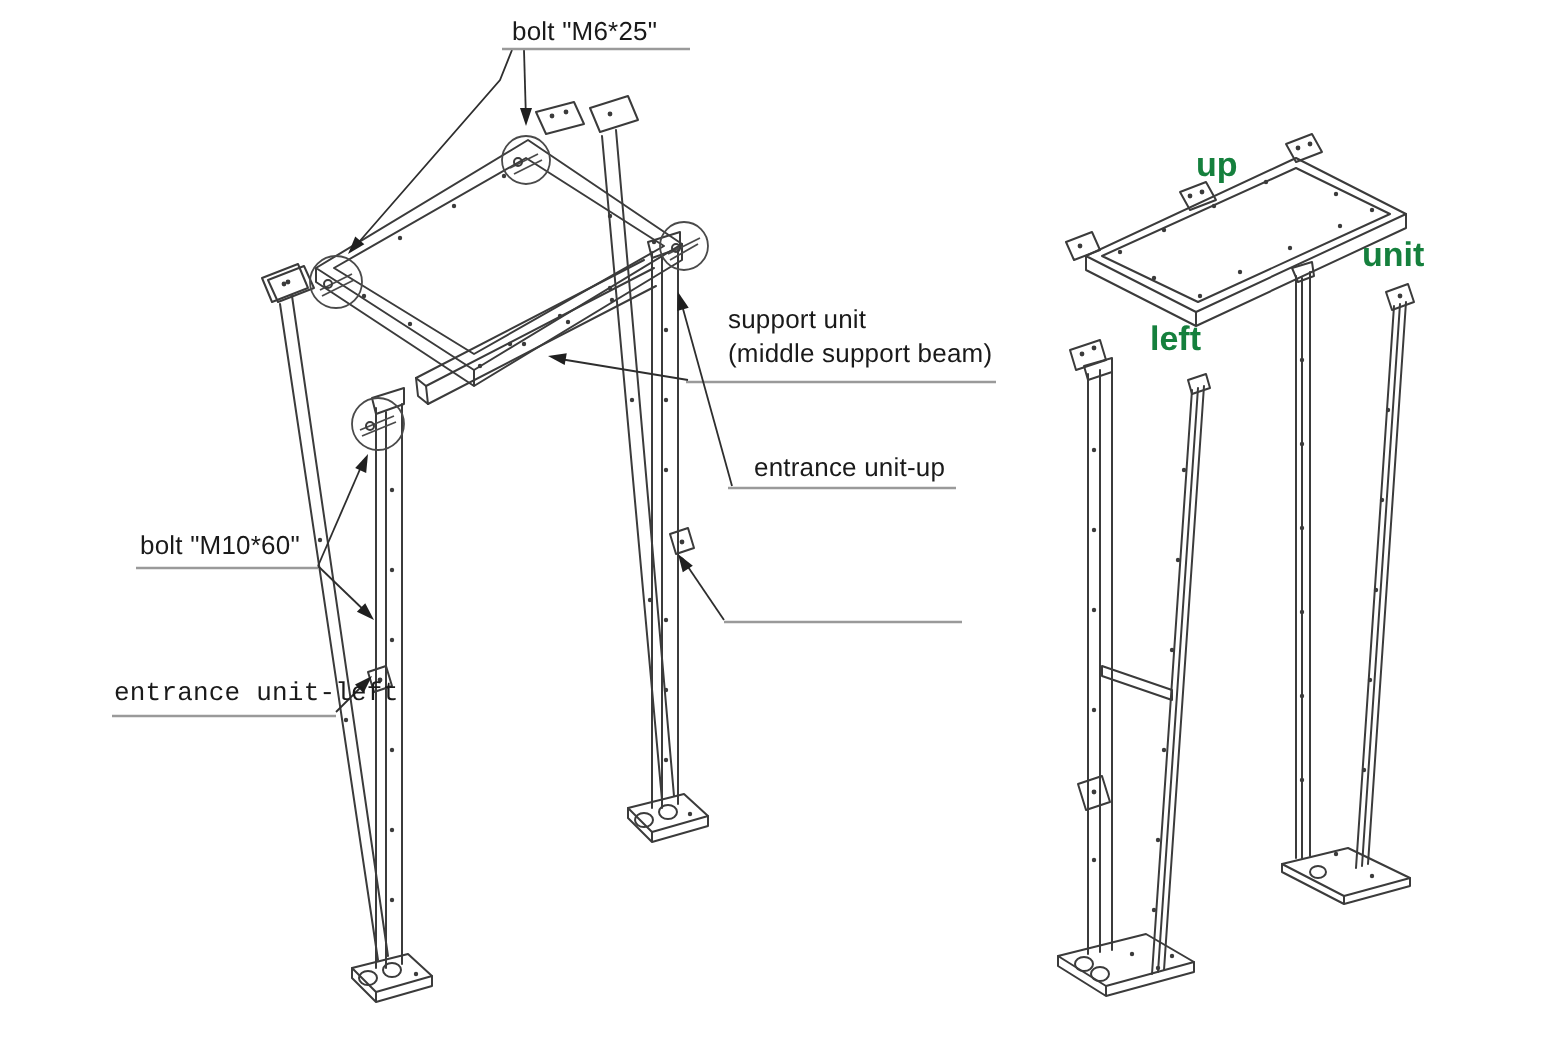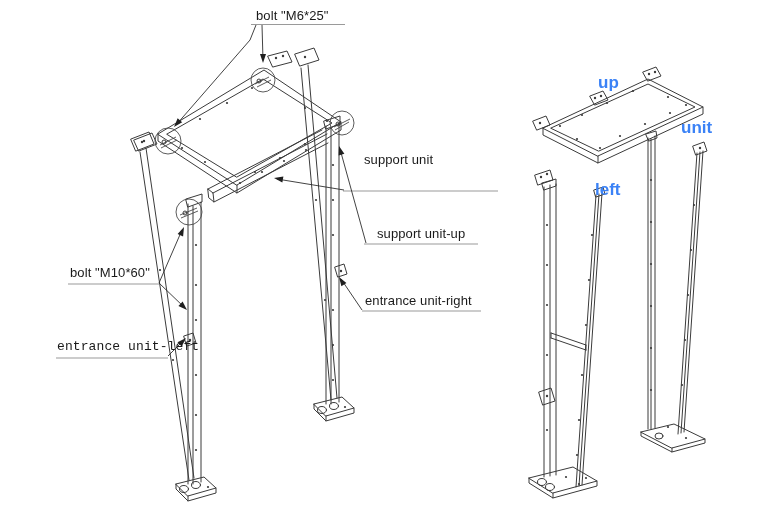--- a/index.html
+++ b/index.html
@@ -14,21 +14,21 @@
   .lbl{
     position:absolute;
     font:13px/1.25 "Liberation Sans", sans-serif;
     color:#1a1a1a;
     white-space:nowrap;
     letter-spacing:0.1px;
   }
   .lbl-bold{
     position:absolute;
     font:bold 17px/1.1 "Liberation Sans", sans-serif;
-    color:#3b82f6;
+    color:#15803d;
     white-space:nowrap;
   }
   .stroke{fill:none;stroke:#3b3b3b;stroke-width:1;stroke-linejoin:round;stroke-linecap:round;}
   .thin{fill:none;stroke:#4a4a4a;stroke-width:0.9;}
   .leader{fill:none;stroke:#2e2e2e;stroke-width:0.9;}
   .underline{stroke:#9a9a9a;stroke-width:1.2;}
   .arrow{fill:#1f1f1f;stroke:none;}
   .dot{fill:#3b3b3b;stroke:none;}
 </style>
 </head>
@@ -261,28 +261,28 @@
       <circle class="dot" cx="688" cy="295" r="1.1"></circle>
       <circle class="dot" cx="685" cy="340" r="1.1"></circle>
       <circle class="dot" cx="682" cy="385" r="1.1"></circle>
     </g>
   </g>
 </svg>
 
 <div class="lbl" style="left:256px;top:8px;">bolt "M6*25"</div>
 
 <div class="lbl" style="left:364px;top:152px;">support unit</div>
-
-<div class="lbl" style="left:377px;top:226px;">support unit-up</div>
+<div class="lbl" style="left:364px;top:169px;">(middle support beam)</div>
+
+<div class="lbl" style="left:377px;top:226px;">entrance unit-up</div>
 
 <div class="lbl" style="left:70px;top:265px;">bolt "M10*60"</div>
 
-<div class="lbl" style="left:365px;top:293px;">entrance unit-right</div>
 
 <div class="lbl" style="left:57px;top:339px;font-family:Liberation Mono, monospace;">entrance unit-left</div>
 
 <div class="lbl-bold" style="left:598px;top:74px;">up</div>
 
-<div class="lbl-bold" style="left:595px;top:161px;margin-top:20px;">left</div>
+<div class="lbl-bold" style="left:575px;top:161px;">left</div>
 
 <div class="lbl-bold" style="left:681px;top:119px;">unit</div>
 
 </div>
 
 </body></html>

